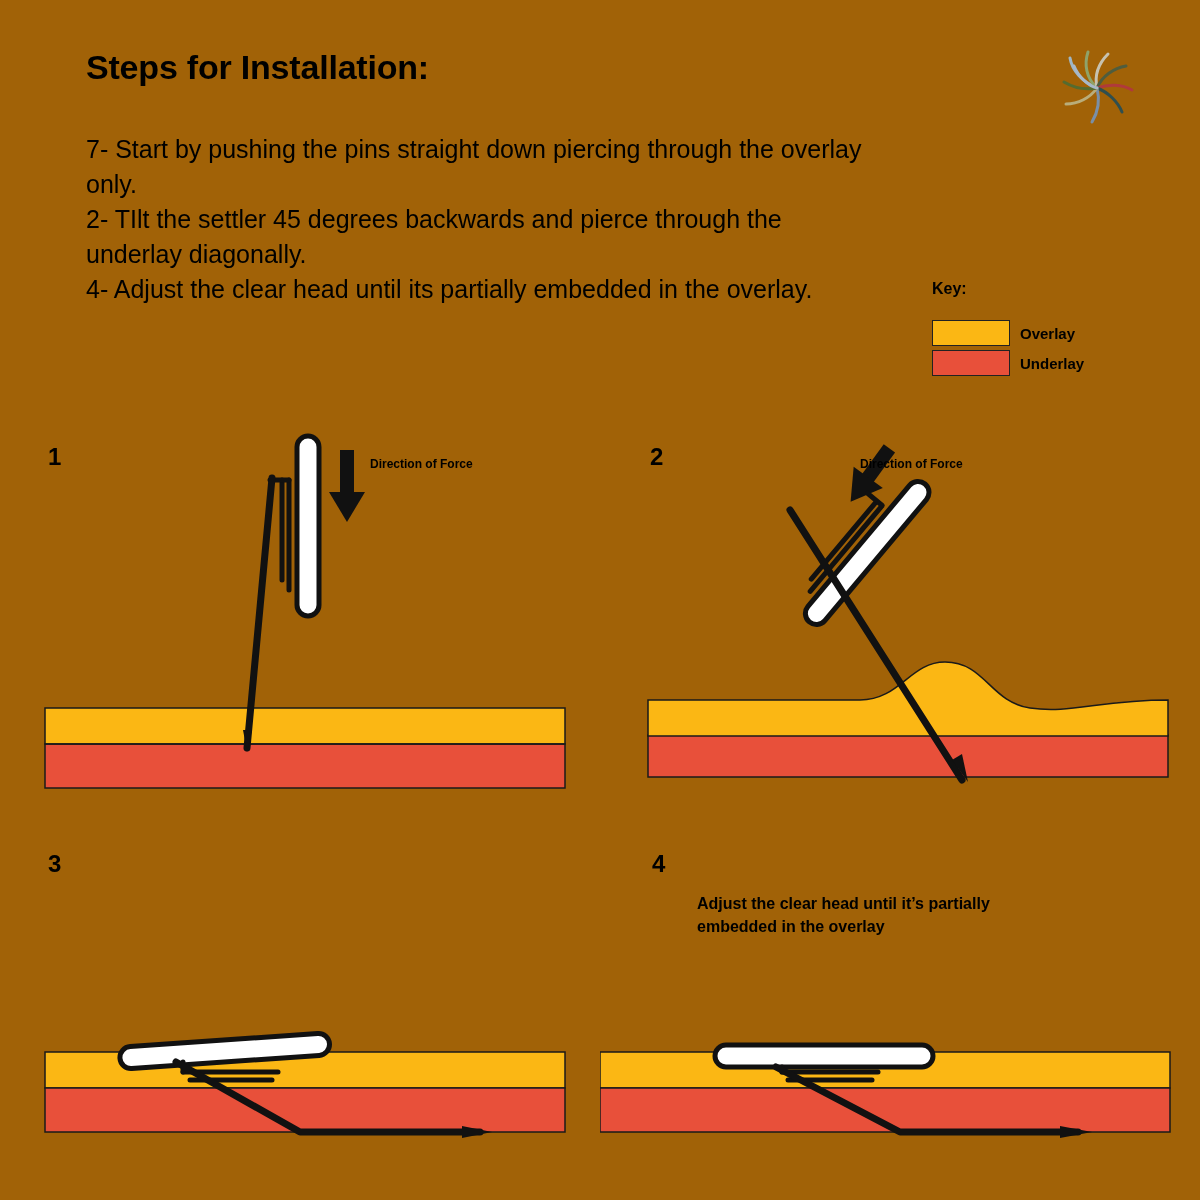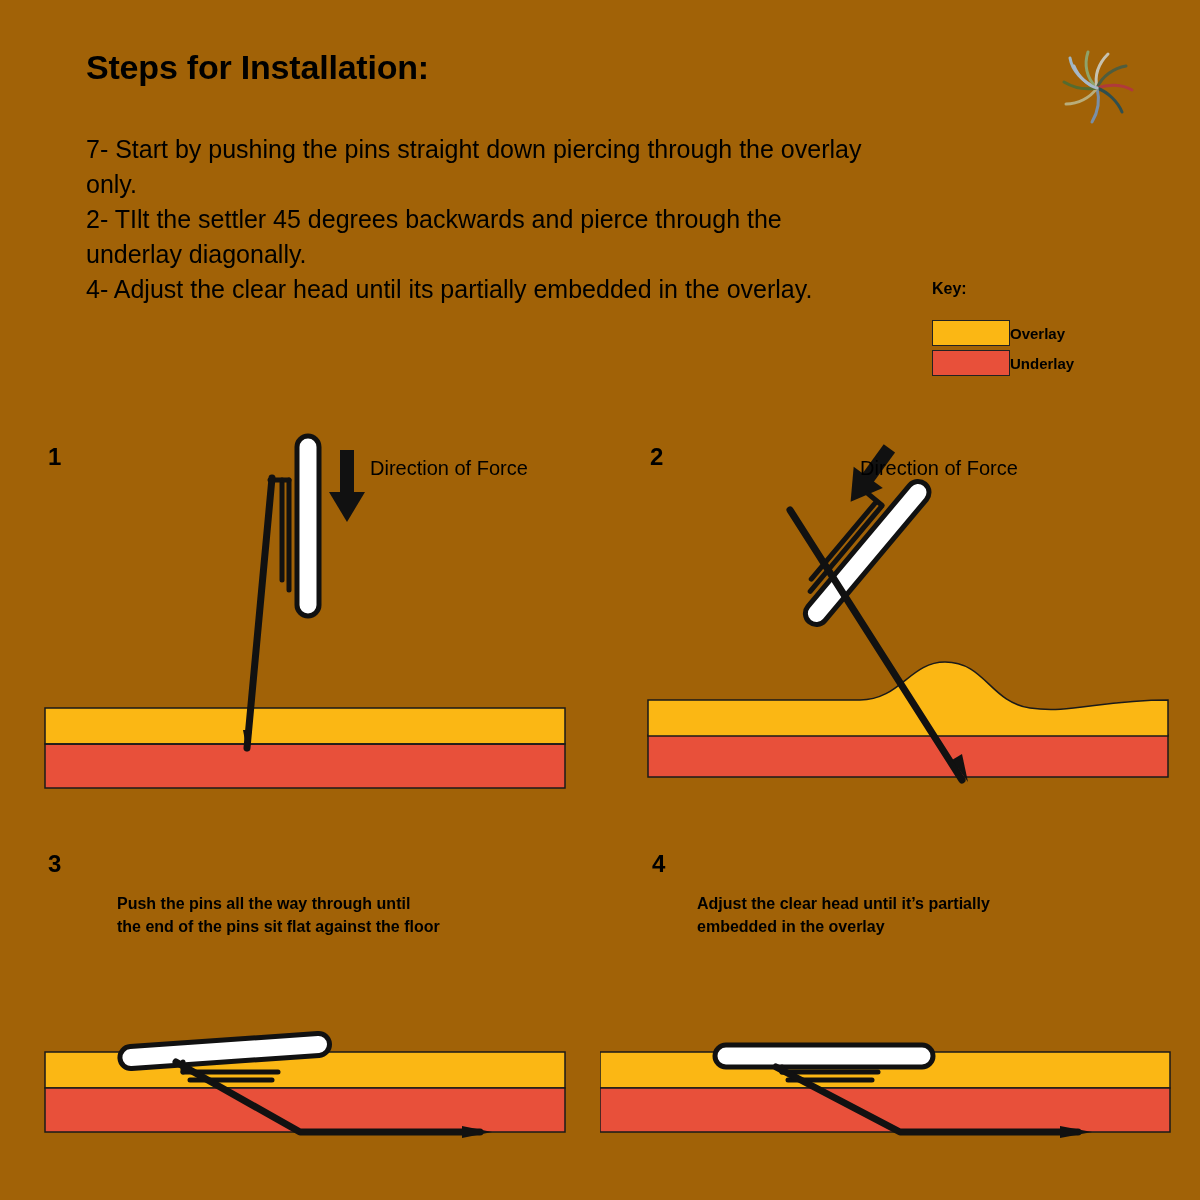--- a/index.html
+++ b/index.html
@@ -69,20 +69,21 @@
     align-items: center;
     margin-bottom: 4px;
   }
   .key-swatch {
     width: 78px;
     height: 26px;
     border: 1px solid #222;
     box-sizing: border-box;
   }
   .key-label {
+    margin-left: 10px;
     font-size: 15px;
     font-weight: bold;
     color: #000000;
   }
 
   
   .panel {
     position: absolute;
   }
   .panel-num {
@@ -93,22 +94,22 @@
   }
   .panel-caption {
     position: absolute;
     font-size: 16px;
     font-weight: bold;
     line-height: 23px;
     color: #000000;
   }
   .force-label {
     position: absolute;
-    font-size: 20px;
-    font-weight: normal;
+    font-size: 12px;
+    font-weight: bold;
     color: #000000;
   }
   svg { display: block; }
 </style>
 </head>
 <body>
 
 <div id="page">
 
   <div id="title">Steps for Installation:</div>
@@ -205,22 +206,20 @@
 
       <g stroke="#111111" stroke-width="7" fill="none" stroke-linecap="round" stroke-linejoin="round">
         <path d="M190 80 L362 350"></path>
       </g>
       <polygon points="352,330 362,324 368,352" fill="#111111"></polygon>
     </svg>
   </div>
 
   <div class="panel" style="left:0px; top:840px; width:600px; height:340px;">
     <div class="panel-num" style="left:48px; top:10px;">3</div>
-    <div class="panel-caption" style="left:117px; top:52px; width:460px; white-space:pre-line;">Push the pins all the way through until
-the end of the pins sit flat against the floor</div>
     <svg width="600" height="340" viewBox="0 0 600 340">
 
       <rect x="45" y="212" width="520" height="36" fill="#FBB714" stroke="#1a1a1a" stroke-width="1.5"></rect>
       <rect x="45" y="248" width="520" height="44" fill="#E8503A" stroke="#1a1a1a" stroke-width="1.5"></rect>
 
       <g transform="rotate(-4 225 215)">
         <rect x="120" y="200" width="210" height="22" rx="11" fill="#ffffff" stroke="#111111" stroke-width="5" stroke-linejoin="round"></rect>
       </g>
       <g stroke="#111111" stroke-width="5" fill="none" stroke-linecap="round">
         <path d="M183 232 L278 232"></path>

